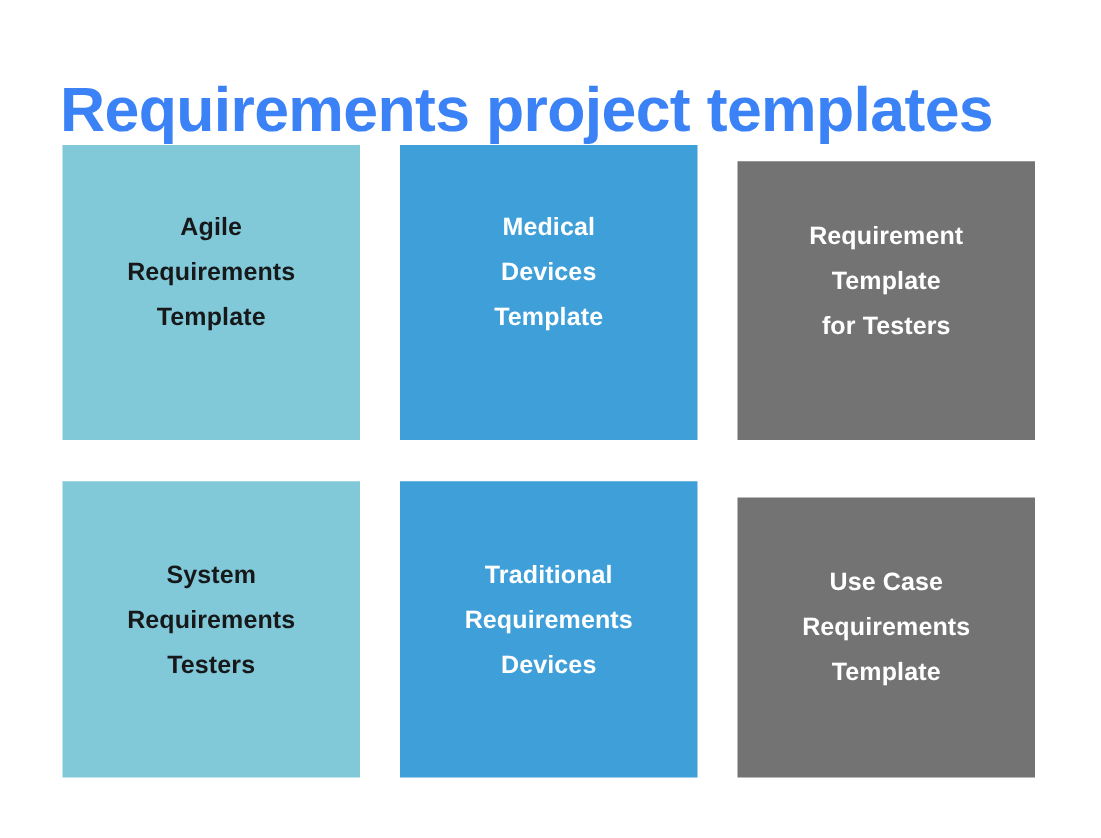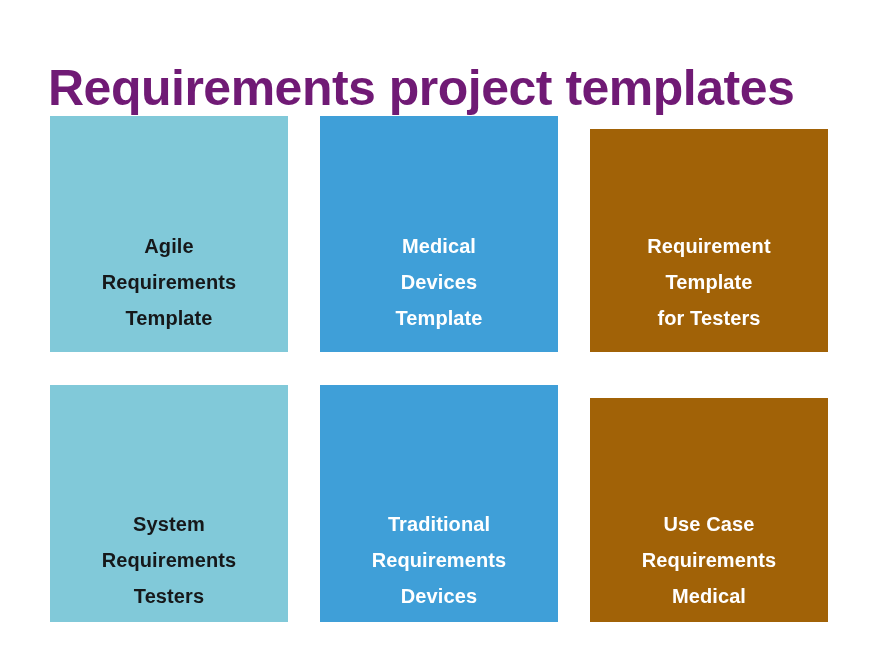--- a/index.html
+++ b/index.html
@@ -25,41 +25,41 @@
 
   .page-title {
     position: absolute;
     left: 48px;
     top: 24px;
     width: 800px;
     font-size: 50px;
     line-height: 60px;
     font-weight: bold;
     letter-spacing: -0.5px;
-    color: #701a75;
+    color: #3b82f6;
     white-space: nowrap;
   }
 
   .card-grid {
     position: absolute;
     left: 50px;
     top: 116px;
     width: 779px;
     height: 506px;
     display: grid;
     grid-template-columns: 238px 238px 238px;
     grid-template-rows: 236px 237px;
     column-gap: 32px;
     row-gap: 33px;
   }
 
   .card {
     position: relative;
     display: flex;
-    align-items: flex-end;
+    align-items: center;
     justify-content: center;
     box-sizing: border-box;
     overflow: hidden;
   }
 
   .card-row-1 .card-label { transform: translateY(-16px); }
   .card-row-2 .card-label { transform: translateY(-8px); }
 
   .card-label {
     width: 100%;
@@ -72,21 +72,21 @@
     letter-spacing: 0.1px;
     white-space: pre-line;
   }
 
   .theme-light  { background: #81c9d9; }
   .theme-light  .card-label { color: #16181a; }
 
   .theme-medium { background: #3f9fd8; }
   .theme-medium .card-label { color: #ffffff; }
 
-  .theme-dark   { background: #a16207; margin-top: 13px; }
+  .theme-dark   { background: #737373; margin-top: 13px; }
   .theme-dark   .card-label { color: #ffffff; }
 </style>
 </head>
 <body>
 
 <div class="slide">
 
   <h1 class="page-title">Requirements project templates</h1>
 
   <div class="card-grid">
@@ -117,17 +117,17 @@
 
     <div class="card theme-medium card-row-2">
       <div class="card-label">Traditional
 Requirements
 Devices</div>
     </div>
 
     <div class="card theme-dark card-row-2">
       <div class="card-label">Use Case
 Requirements
-Medical</div>
+Template</div>
     </div>
 
   </div>
 </div>
 
 </body></html>

